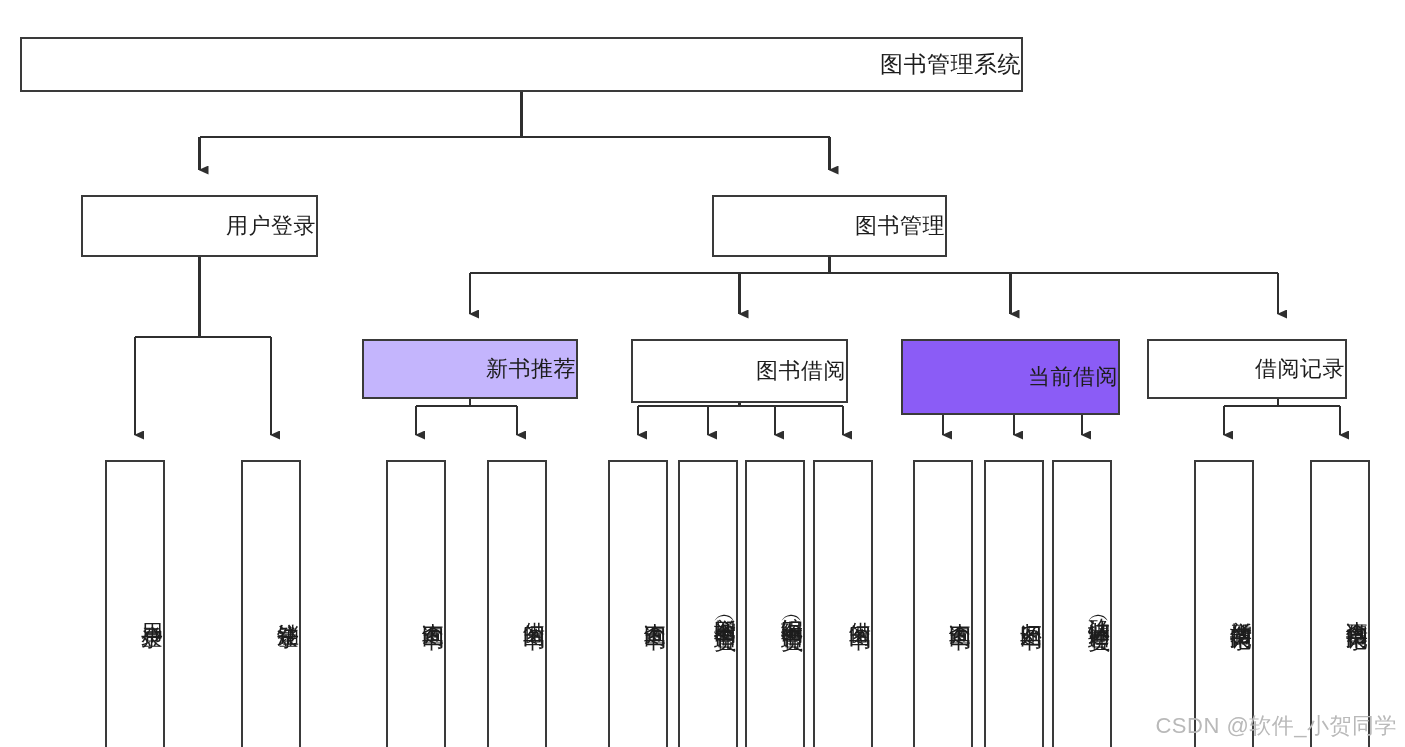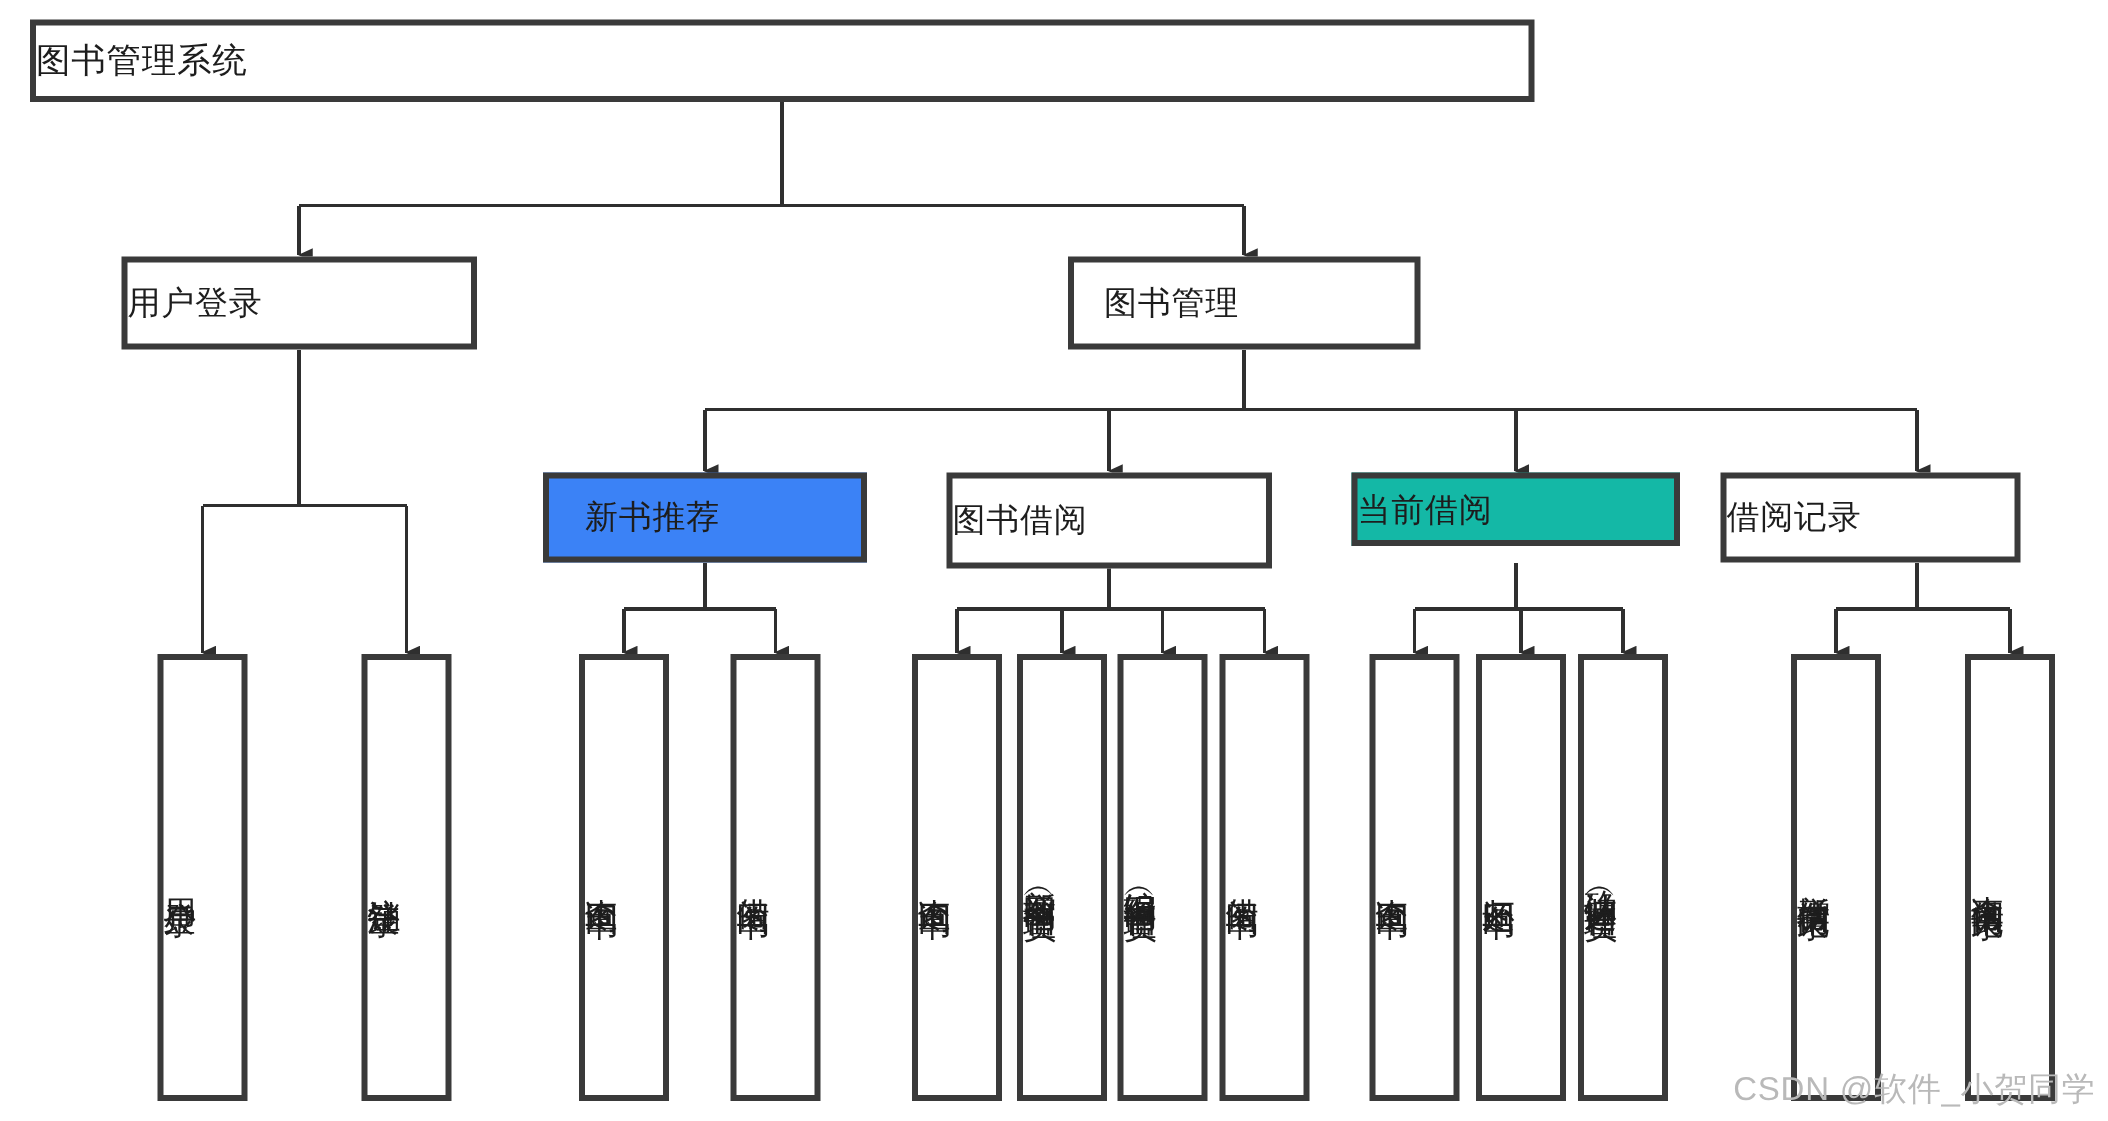--- a/index.html
+++ b/index.html
@@ -21,25 +21,26 @@
     position: absolute;
     left: 0;
     top: 0;
     width: 1405px;
     height: 747px;
   }
   .node-box {
     position: absolute;
     box-sizing: border-box;
     background: #ffffff;
-    border: 4px solid #ec4899;
+    border: 2px solid #ec4899;
     display: flex;
     align-items: center;
-    justify-content: flex-start;
+    justify-content: flex-end;
     overflow: hidden;
+    margin-top: 24px;
   }
   .node-label {
     color: #1d1d1d;
     font-family: "Liberation Sans", "DejaVu Sans", sans-serif;
     text-align: center;
     line-height: 1.08;
     white-space: nowrap;
   }
   .node-box.horizontal .node-label {
     font-size: 22px;
@@ -118,27 +119,27 @@
   <div id="nodes-layer">
       <div class="node-box horizontal root" style="left: 20px; top: 13px; width: 1003px; height: 55px; border-color: rgb(58, 58, 58); background: rgb(255, 255, 255);">
         <span class="node-label" style="color: rgb(29, 29, 29);">图书管理系统</span>
       </div>
       <div class="node-box horizontal" style="left: 81px; top: 171px; width: 237px; height: 62px; border-color: rgb(58, 58, 58); background: rgb(255, 255, 255);">
         <span class="node-label" style="color: rgb(29, 29, 29);">用户登录</span>
       </div>
       <div class="node-box horizontal" style="left: 712px; top: 171px; width: 235px; height: 62px; border-color: rgb(58, 58, 58); background: rgb(255, 255, 255); padding-left: 20px;">
         <span class="node-label" style="color: rgb(29, 29, 29);">图书管理</span>
       </div>
-      <div class="node-box horizontal" style="left: 362px; top: 315px; width: 216px; height: 60px; border-color: rgb(58, 58, 58); background: #3b82f6; padding-left: 24px;">
+      <div class="node-box horizontal" style="left: 362px; top: 315px; width: 216px; height: 60px; border-color: rgb(58, 58, 58); background: #c4b5fd; padding-left: 24px;">
         <span class="node-label" style="color: rgb(29, 29, 29);">新书推荐</span>
       </div>
       <div class="node-box horizontal" style="left: 631px; top: 315px; width: 217px; height: 64px; border-color: rgb(58, 58, 58); background: rgb(255, 255, 255);">
         <span class="node-label" style="color: rgb(29, 29, 29);">图书借阅</span>
       </div>
-      <div class="node-box horizontal" style="left: 901px; top: 315px; width: 219px; height: 49px; border-color: rgb(58, 58, 58); background: #14b8a6;">
+      <div class="node-box horizontal" style="left: 901px; top: 315px; width: 219px; height: 76px; border-color: rgb(58, 58, 58); background: #8b5cf6;">
         <span class="node-label" style="color: rgb(29, 29, 29);">当前借阅</span>
       </div>
       <div class="node-box horizontal" style="left: 1147px; top: 315px; width: 200px; height: 60px; border-color: rgb(58, 58, 58); background: rgb(255, 255, 255);">
         <span class="node-label" style="color: rgb(29, 29, 29);">借阅记录</span>
       </div>
       <div class="node-box vertical" style="left: 105px; top: 436px; width: 60px; height: 298px; border-color: rgb(58, 58, 58); background: rgb(255, 255, 255);">
         <span class="node-label" style="color: rgb(29, 29, 29);">用户登录</span>
       </div>
       <div class="node-box vertical" style="left: 241px; top: 436px; width: 60px; height: 298px; border-color: rgb(58, 58, 58); background: rgb(255, 255, 255);">
         <span class="node-label" style="color: rgb(29, 29, 29);">注销登录</span>

